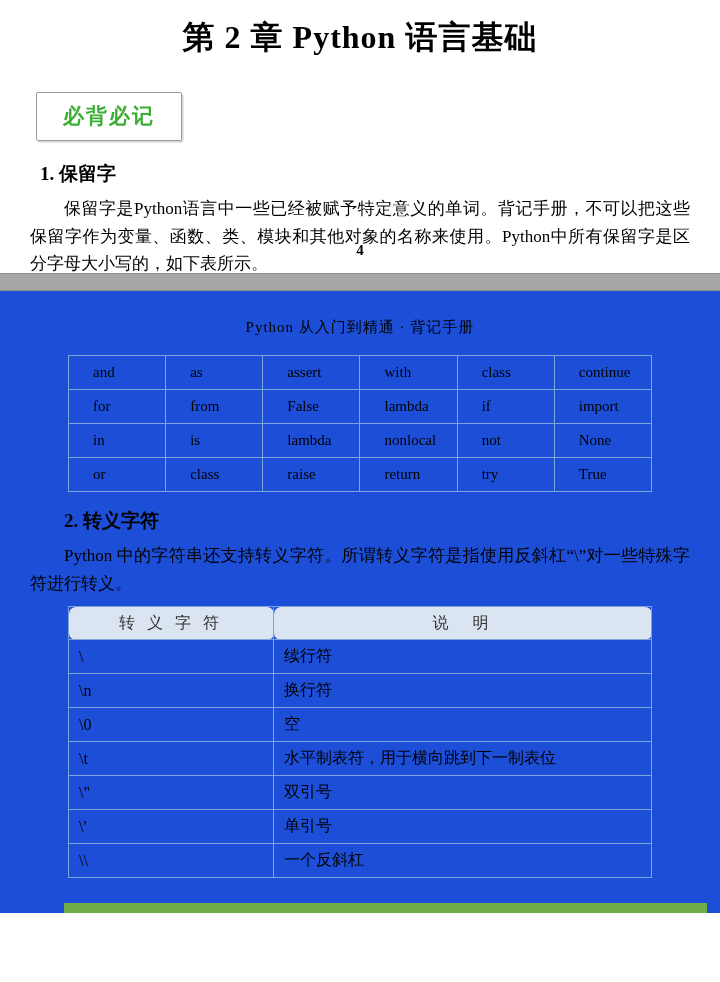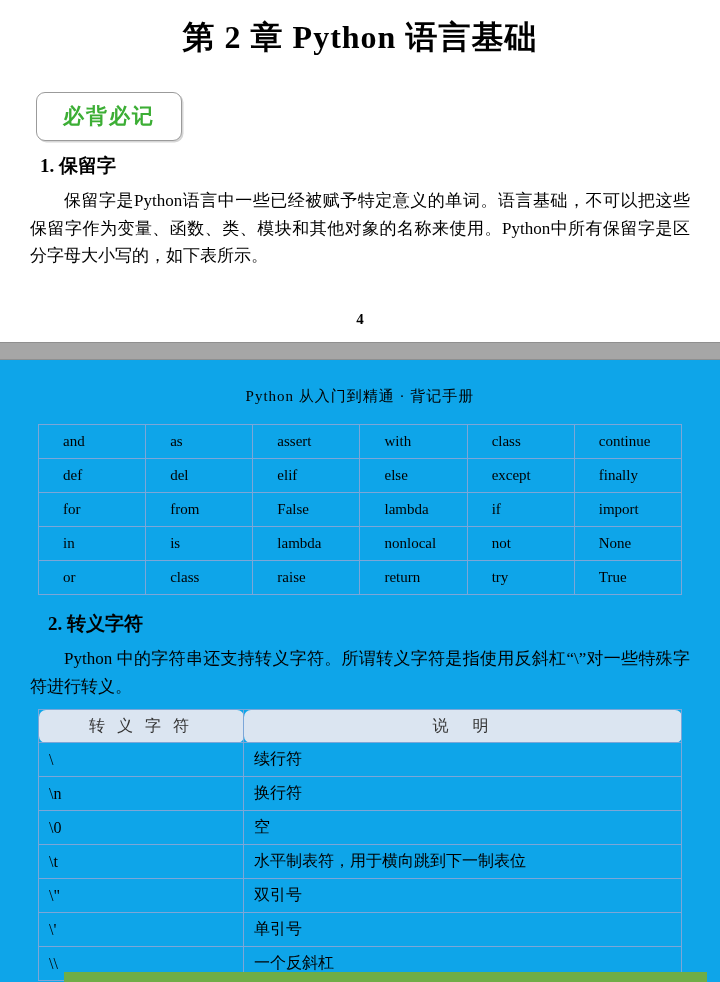--- a/index.html
+++ b/index.html
@@ -12,49 +12,49 @@
     height: 982px;
     overflow: hidden;
     font-family: "Liberation Serif", "DejaVu Serif", serif;
     color: #000;
     position: relative;
   }
 
   
   .page1 {
     position: relative;
-    height: 342px;
+    height: 273px;
     background: #fff;
   }
   .chapter-title {
     margin: 0;
     padding-top: 16px;
     text-align: center;
     font-size: 32px;
     font-weight: bold;
     letter-spacing: 1px;
   }
   .badge {
     display: inline-block;
     margin: 32px 0 0 36px;
     padding: 9px 26px 10px 26px;
     border: 1px solid #9b9b9b;
-    border-radius: 9px;
+    border-radius: 2px;
     box-shadow: 1.5px 1.5px 0 #d6d6d6;
     background: #fff;
   }
   .badge span {
     font-family: "Liberation Sans", "DejaVu Sans", sans-serif;
     font-weight: bold;
     font-size: 21px;
     color: #3cae35;
     letter-spacing: 2px;
   }
   .sec-heading {
-    margin: 12px 0 0 40px;
+    margin: 20px 0 0 40px;
     font-size: 19px;
     font-weight: bold;
   }
   .body-par {
     margin: 8px 30px 0 30px;
     font-size: 17px;
     line-height: 1.62;
     text-indent: 2em;
     text-align: justify;
   }
@@ -74,49 +74,49 @@
     background: #a6a6a6;
     border-top: 1px solid #8f8f8f;
     border-bottom: 1px solid #8f8f8f;
     box-sizing: border-box;
   }
 
   
   .page2 {
     position: relative;
     height: 622px;
-    background: #0ea5e9;
+    background: #1d4ed8;
     font-family: Liberation Serif, serif;
   }
   .running-header {
     padding-top: 27px;
     text-align: center;
     font-size: 15px;
     letter-spacing: 1px;
   }
   table {
     border-collapse: collapse;
     table-layout: fixed;
-    width: 644px;
+    width: 584px;
     margin: 16px auto;
   }
   .kw-table {
     margin-top: 18px;
   }
   .kw-table td {
     border: 1px solid #7ca6d8;
     height: 33px;
     padding: 0 4px 0 24px;
     font-size: 15px;
     vertical-align: middle;
     overflow: hidden;
     white-space: nowrap;
   }
   .sec2-heading {
-    margin: 16px 0 0 48px;
+    margin: 16px 0 0 64px;
     font-size: 19px;
     font-weight: bold;
   }
   .esc-table {
     margin-top: 9px;
   }
   .esc-table th, .esc-table td {
     border: 1px solid #7ca6d8;
     font-weight: normal;
     vertical-align: middle;
@@ -151,49 +151,41 @@
 <body>
 
 <div class="page1">
   <h1 class="chapter-title">第 2 章  Python 语言基础</h1>
 
   <div class="badge">
     <span>必背必记</span>
   </div>
 
   <h2 class="sec-heading">1. 保留字</h2>
-  <p class="body-par">保留字是Python语言中一些已经被赋予特定意义的单词。语言基础，不可以把这些保留字作为变量、函数、类、模块和其他对象的名称来使用。Python中所有保留字是区分字母大小写的，如下表所示。</p>
+  <p class="body-par">保留字是Python语言中一些已经被赋予特定意义的单词。背记手册，不可以把这些保留字作为变量、函数、类、模块和其他对象的名称来使用。Python中所有保留字是区分字母大小写的，如下表所示。</p>
 
   <div class="page-number">4</div>
 </div>
 
 <div class="page-gap"></div>
 
 <div class="page2">
   <div class="running-header">Python 从入门到精通 · 背记手册</div>
 
   <table class="kw-table">
     <tbody>
       <tr>
         <td>and</td>
         <td>as</td>
         <td>assert</td>
         <td>with</td>
         <td>class</td>
         <td>continue</td>
       </tr>
       <tr>
-        <td>def</td>
-        <td>del</td>
-        <td>elif</td>
-        <td>else</td>
-        <td>except</td>
-        <td>finally</td>
-      </tr>
-      <tr>
         <td>for</td>
         <td>from</td>
         <td>False</td>
         <td>lambda</td>
         <td>if</td>
         <td>import</td>
       </tr>
       <tr>
         <td>in</td>
         <td>is</td>

